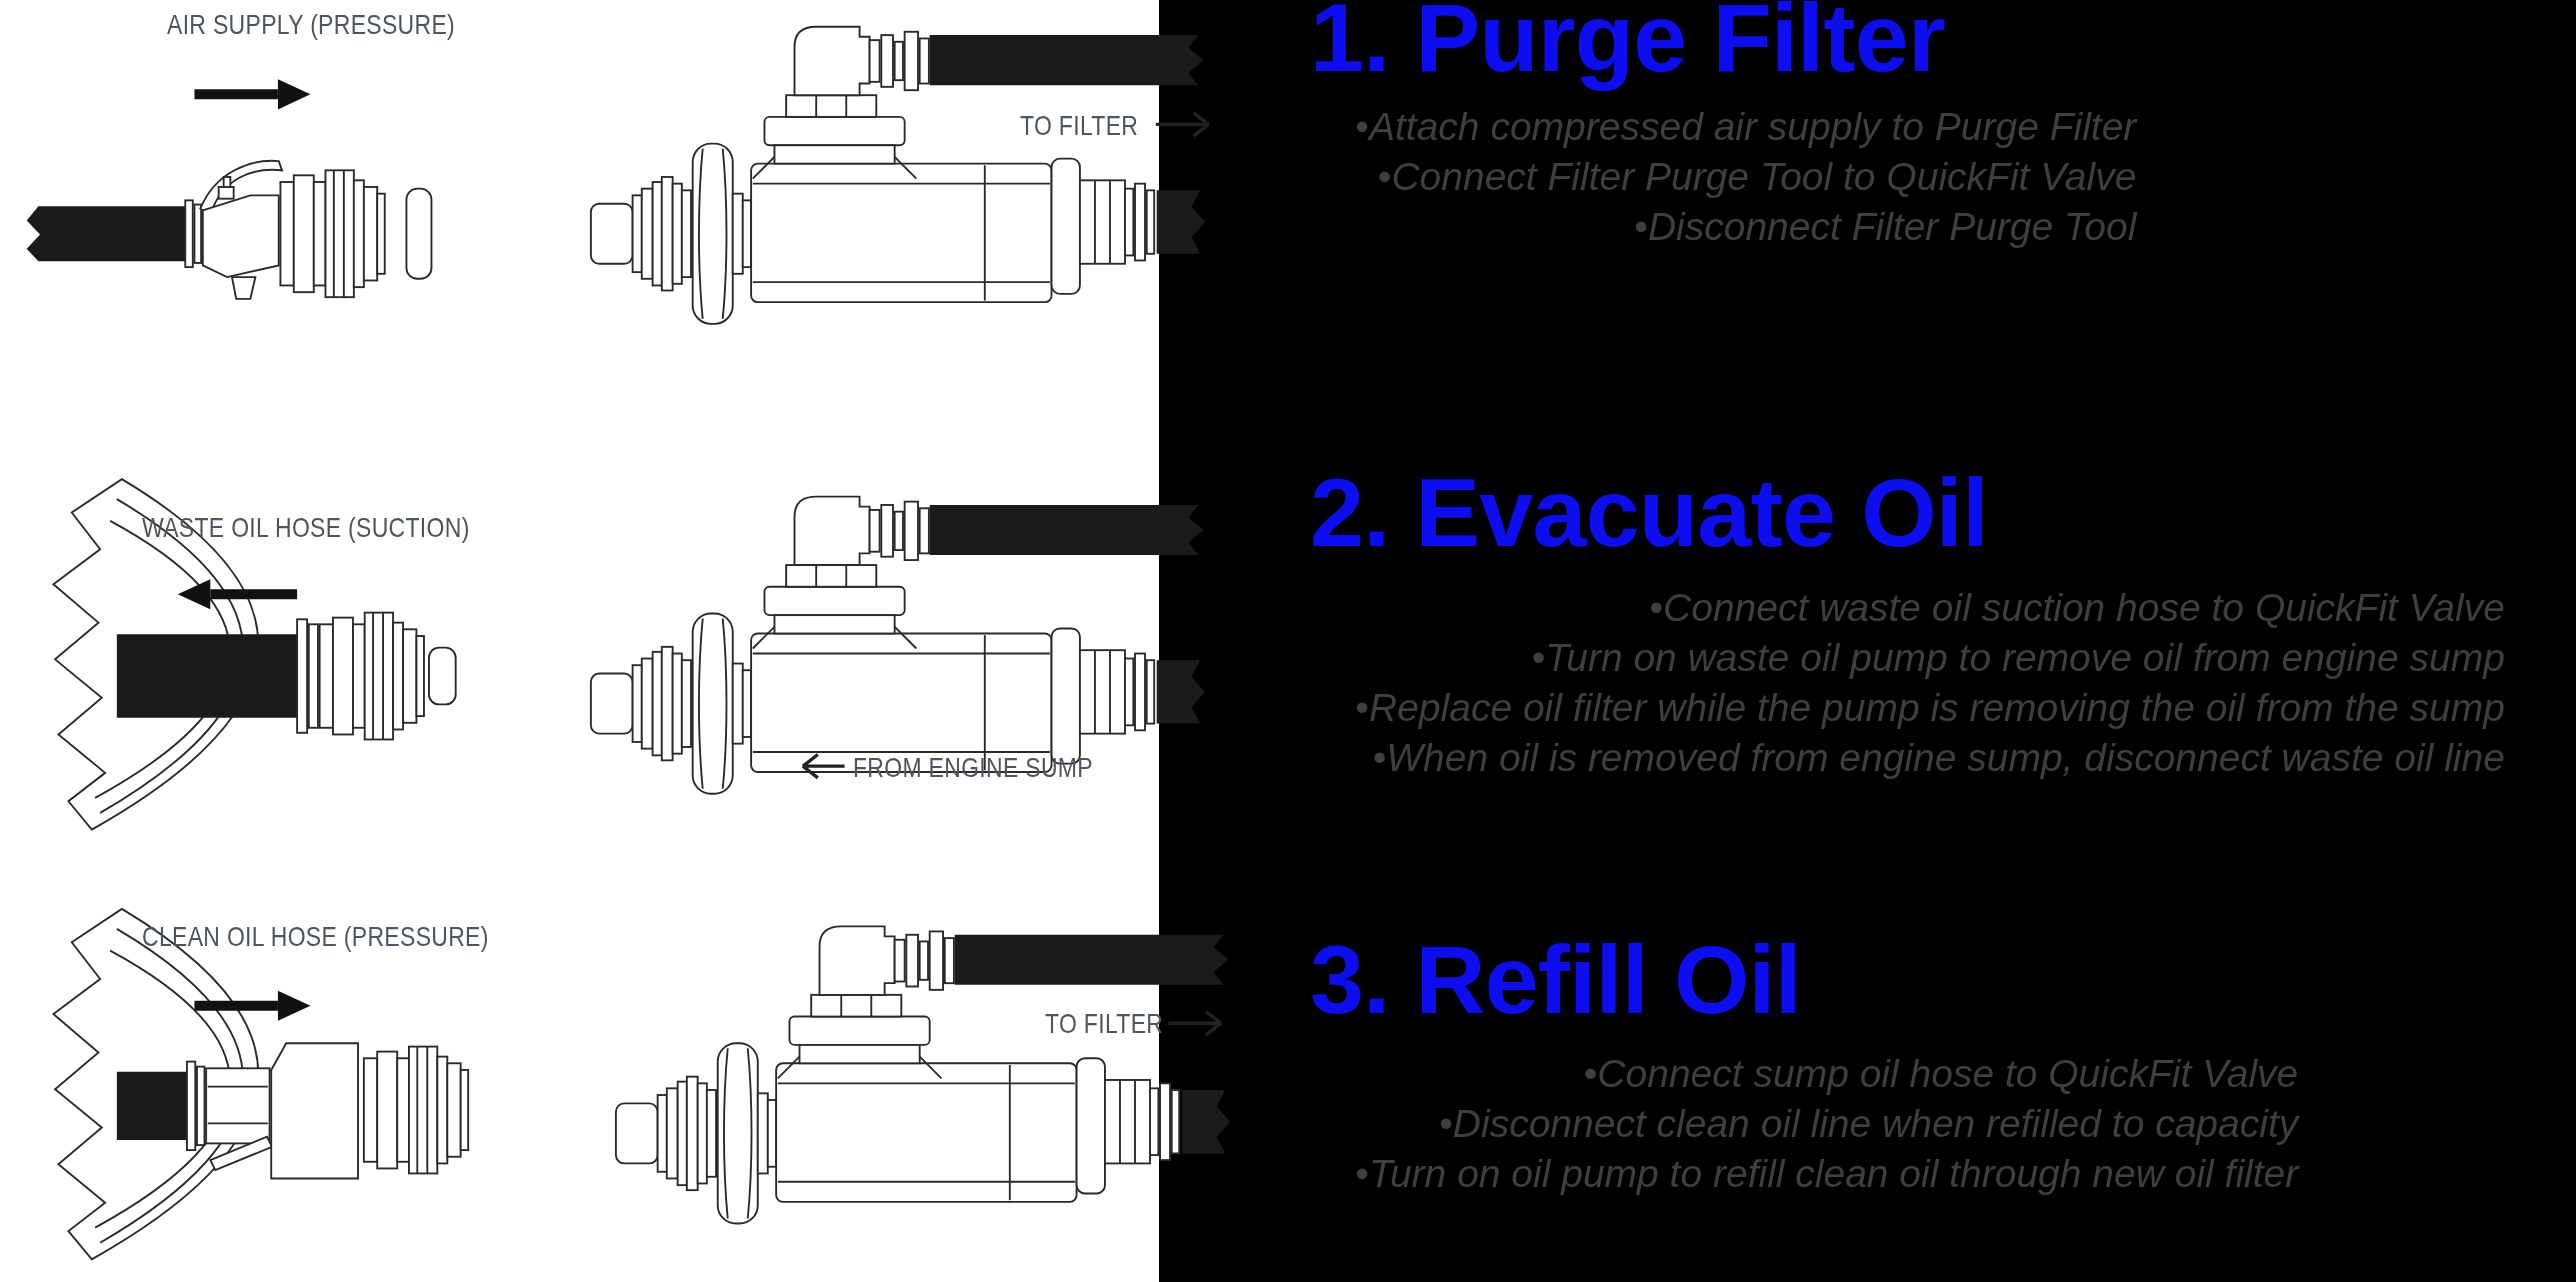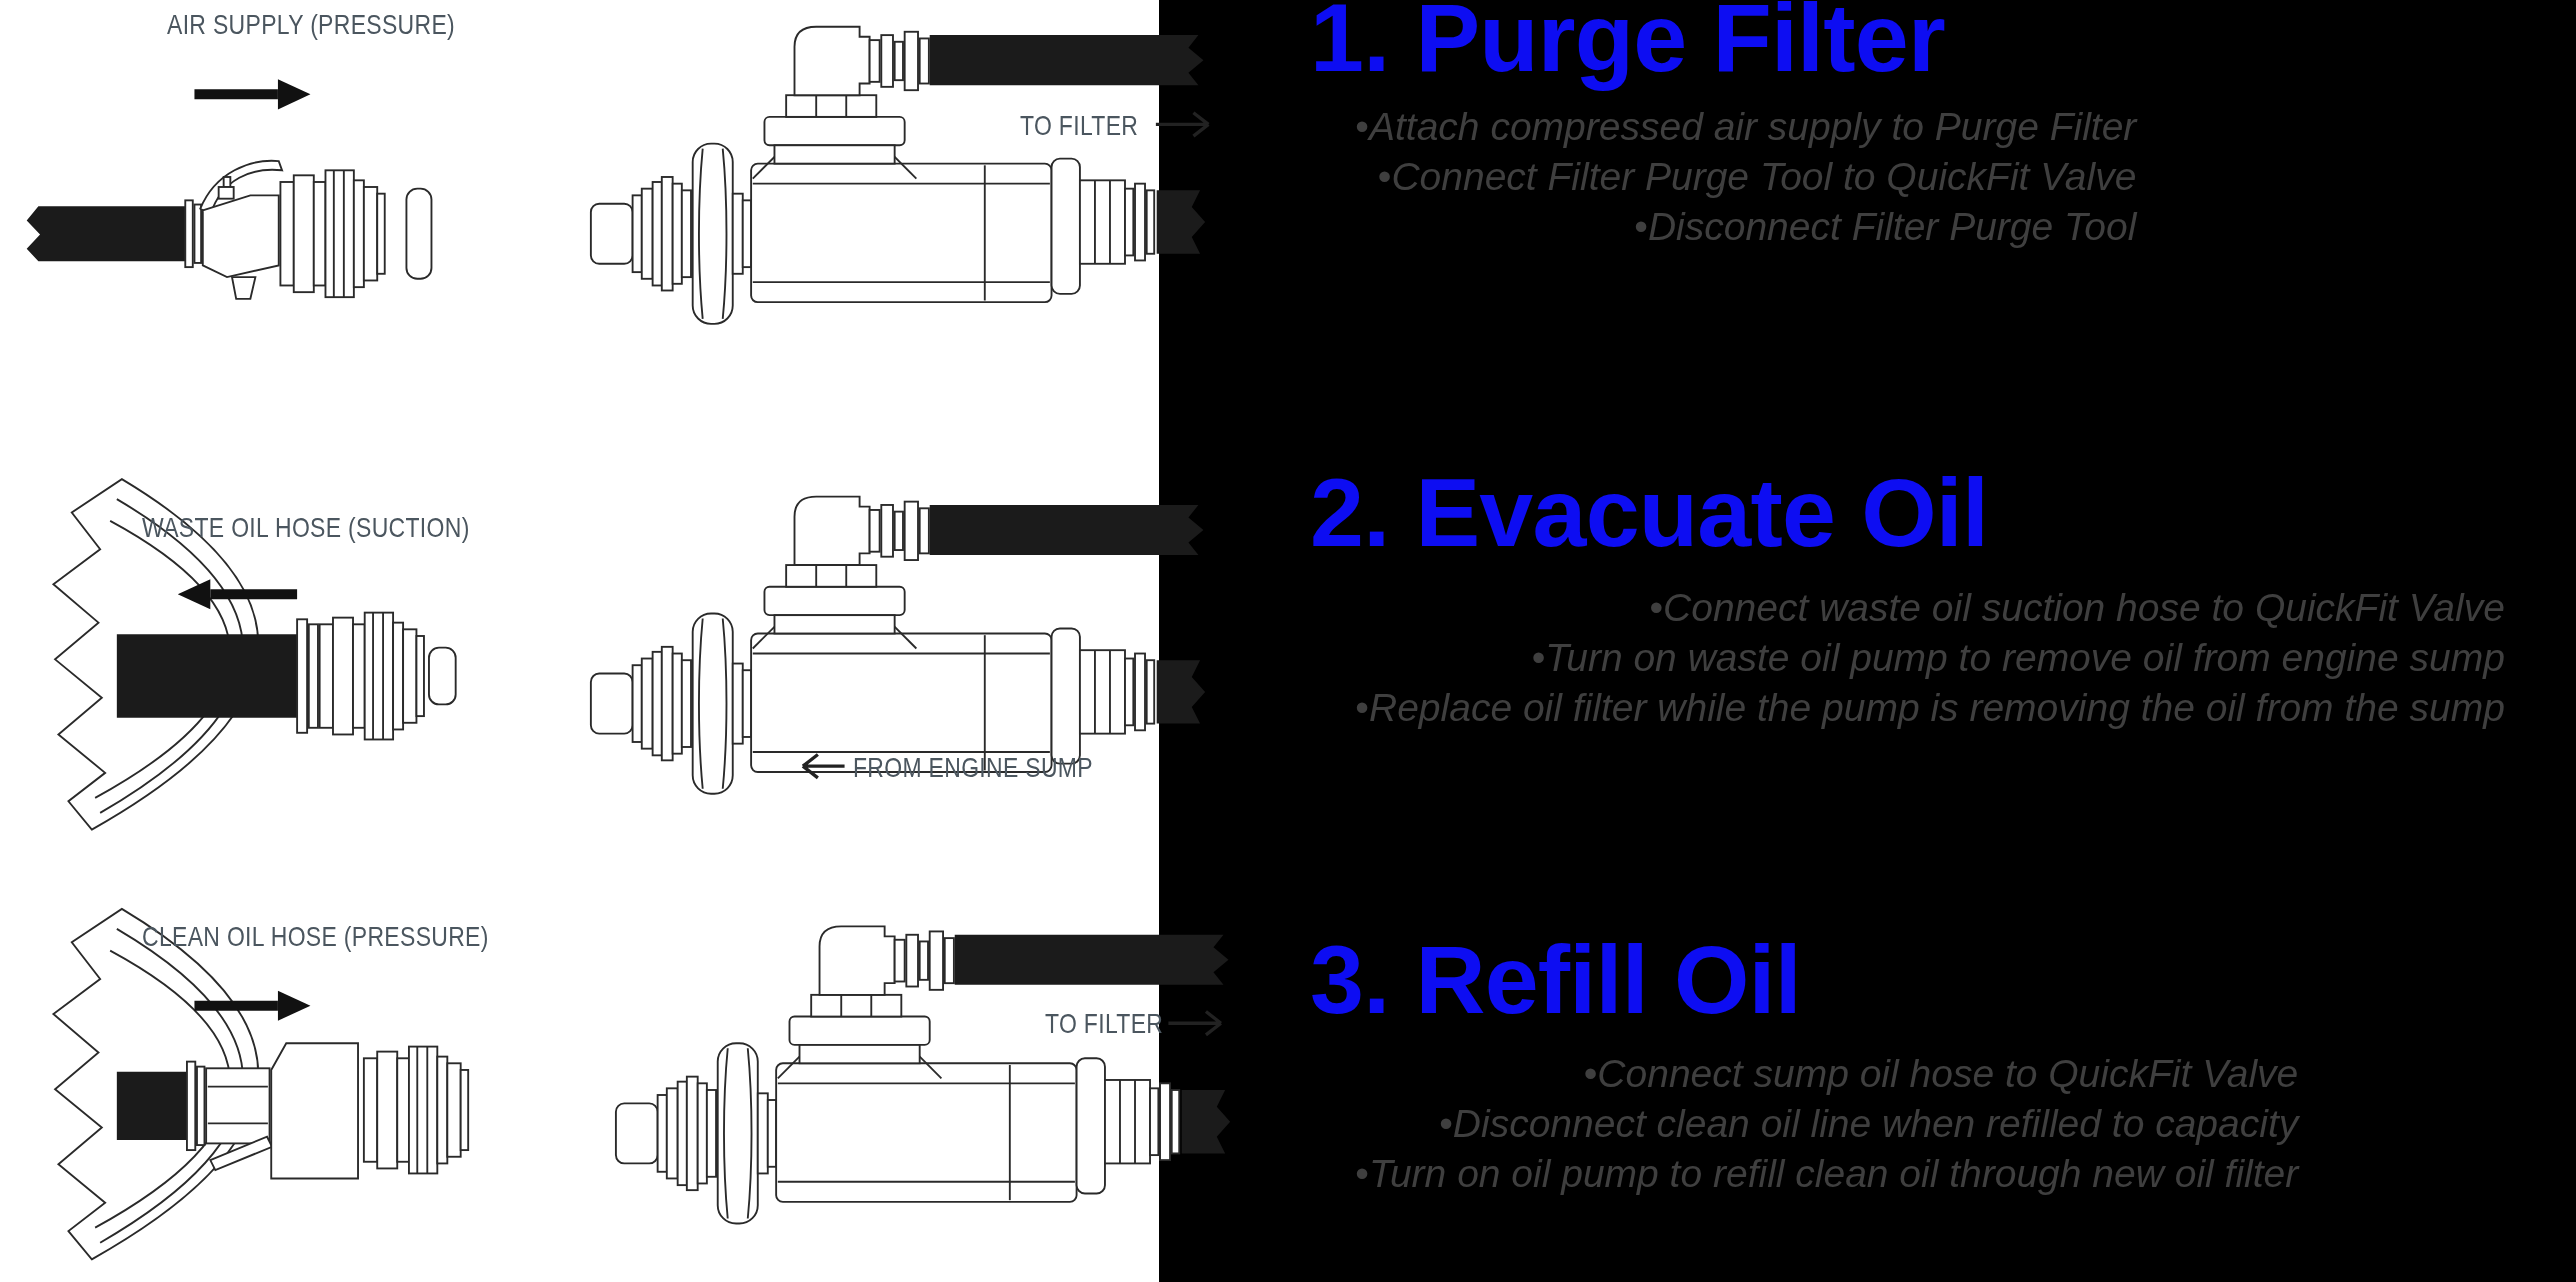--- a/index.html
+++ b/index.html
@@ -174,20 +174,21 @@
       <li><span class="dot">•</span><span>Attach compressed air supply to Purge Filter</span></li>
       <li><span class="dot">•</span><span>Connect Filter Purge Tool to QuickFit Valve</span></li>
       <li><span class="dot">•</span><span>Disconnect Filter Purge Tool</span></li>
     </ul>
 
     <h1 class="step-title" style="top:460px">2. Evacuate Oil</h1>
     <ul class="bullets" style="top:583px">
       <li><span class="dot">•</span><span>Connect waste oil suction hose to QuickFit Valve</span></li>
       <li><span class="dot">•</span><span>Turn on waste oil pump to remove oil from engine sump</span></li>
       <li><span class="dot">•</span><span>Replace oil filter while the pump is removing the oil from the sump</span></li>
+      <li><span class="dot">•</span><span>When oil is removed from engine sump, disconnect waste oil line</span></li>
     </ul>
 
     <h1 class="step-title" style="top:927px">3. Refill Oil</h1>
     <ul class="bullets" style="top:1049px">
       <li><span class="dot">•</span><span>Connect sump oil hose to QuickFit Valve</span></li>
       <li><span class="dot">•</span><span>Disconnect clean oil line when refilled to capacity</span></li>
       <li><span class="dot">•</span><span>Turn on oil pump to refill clean oil through new oil filter</span></li>
     </ul>
   </div>
 </div>

